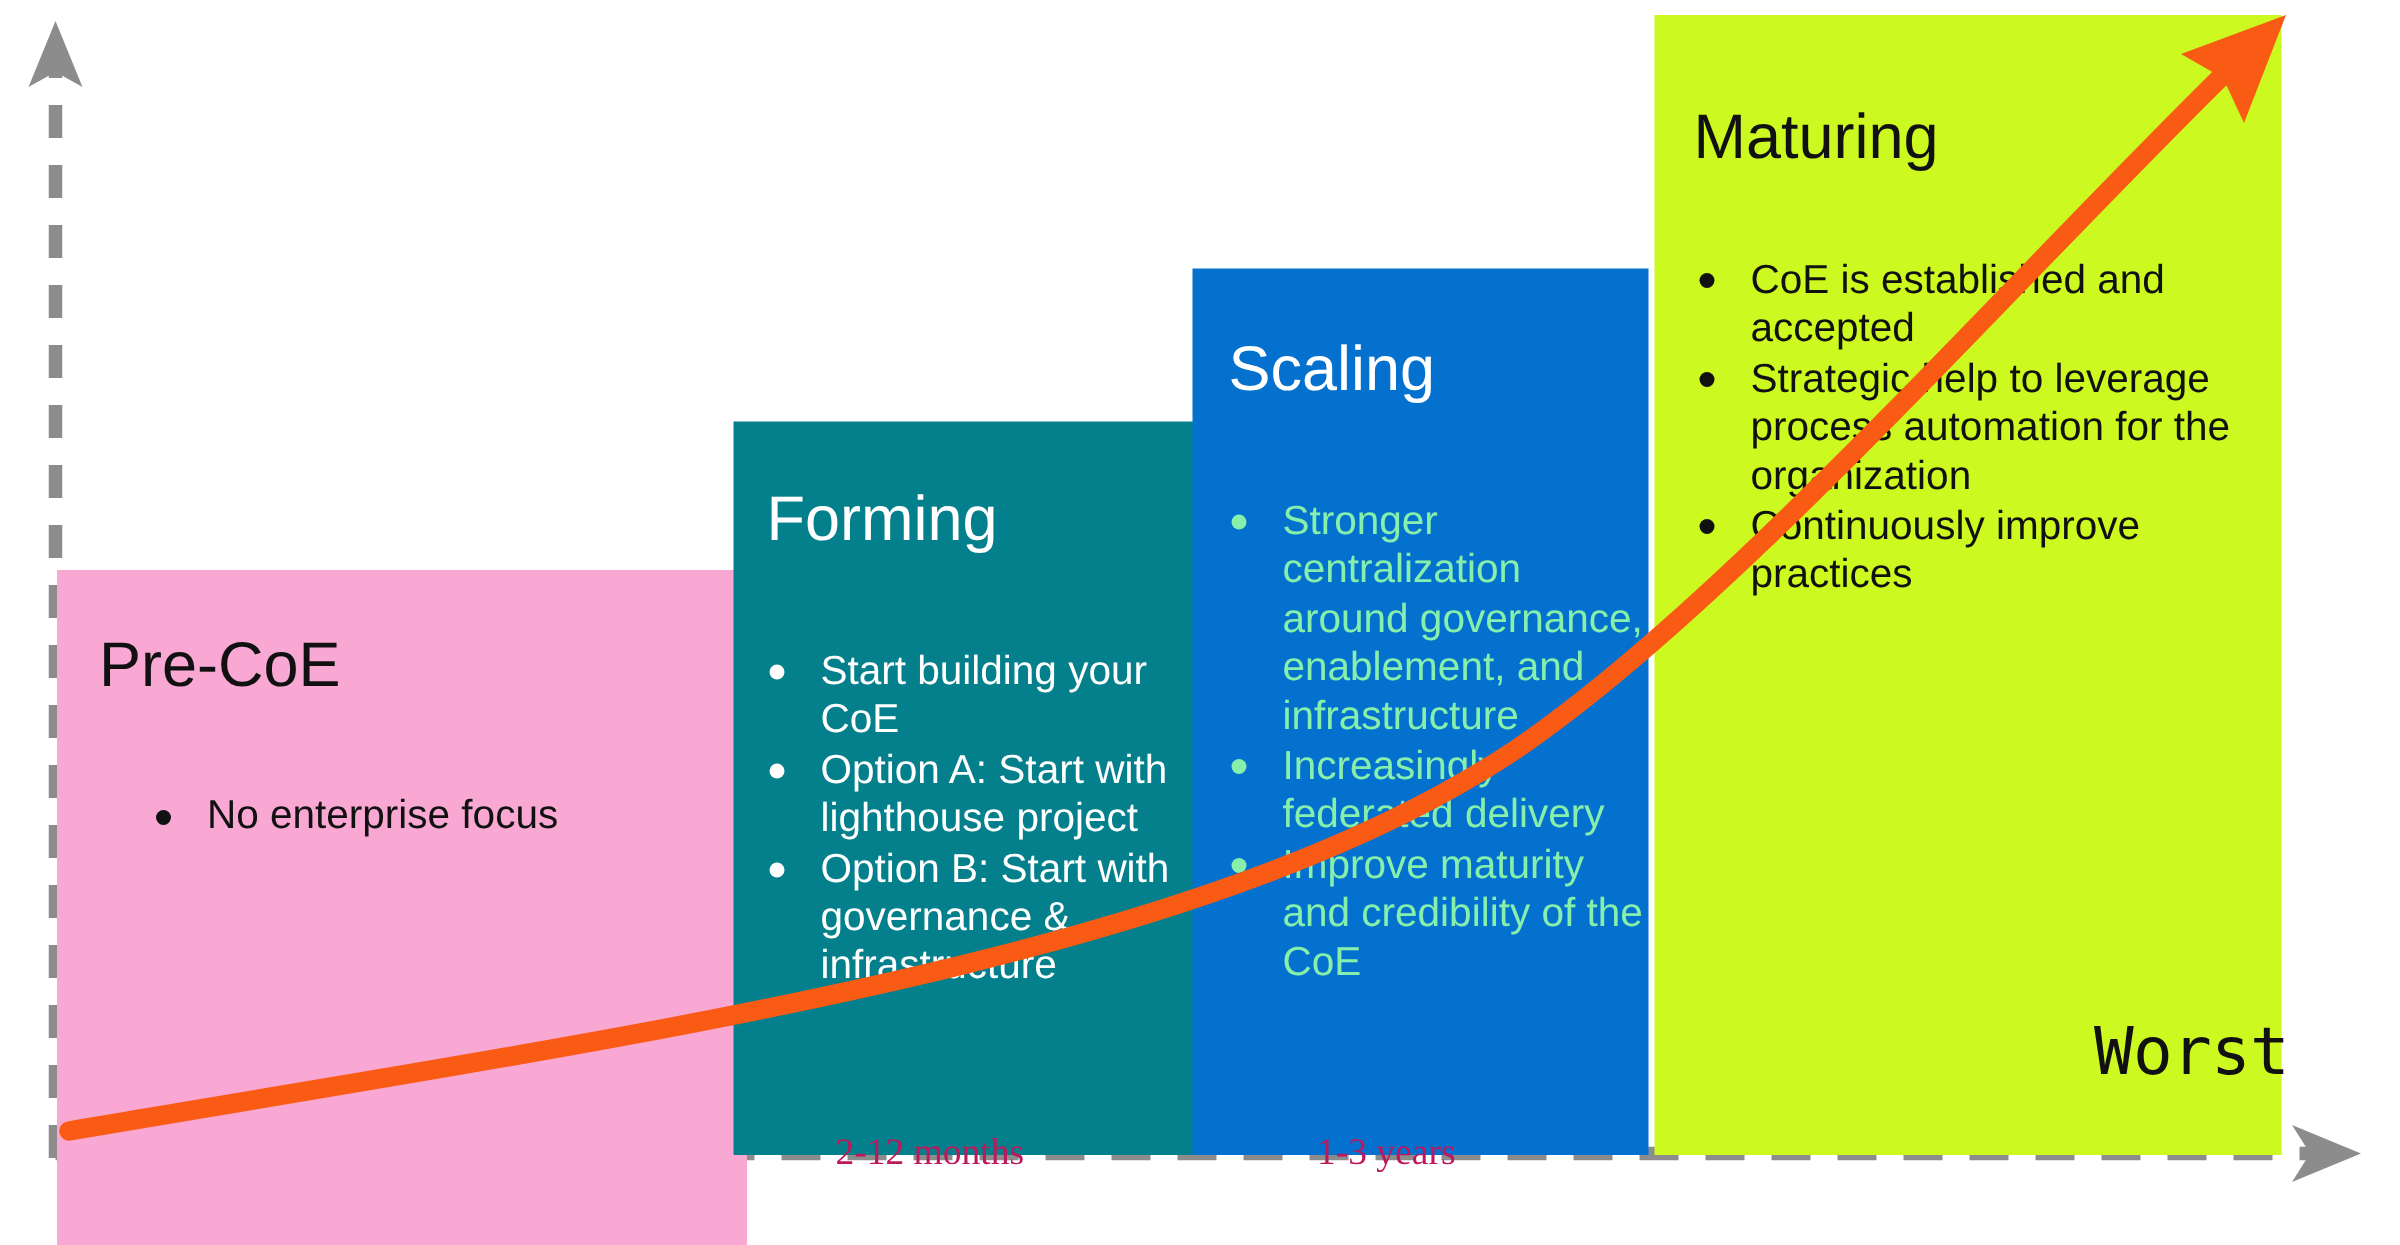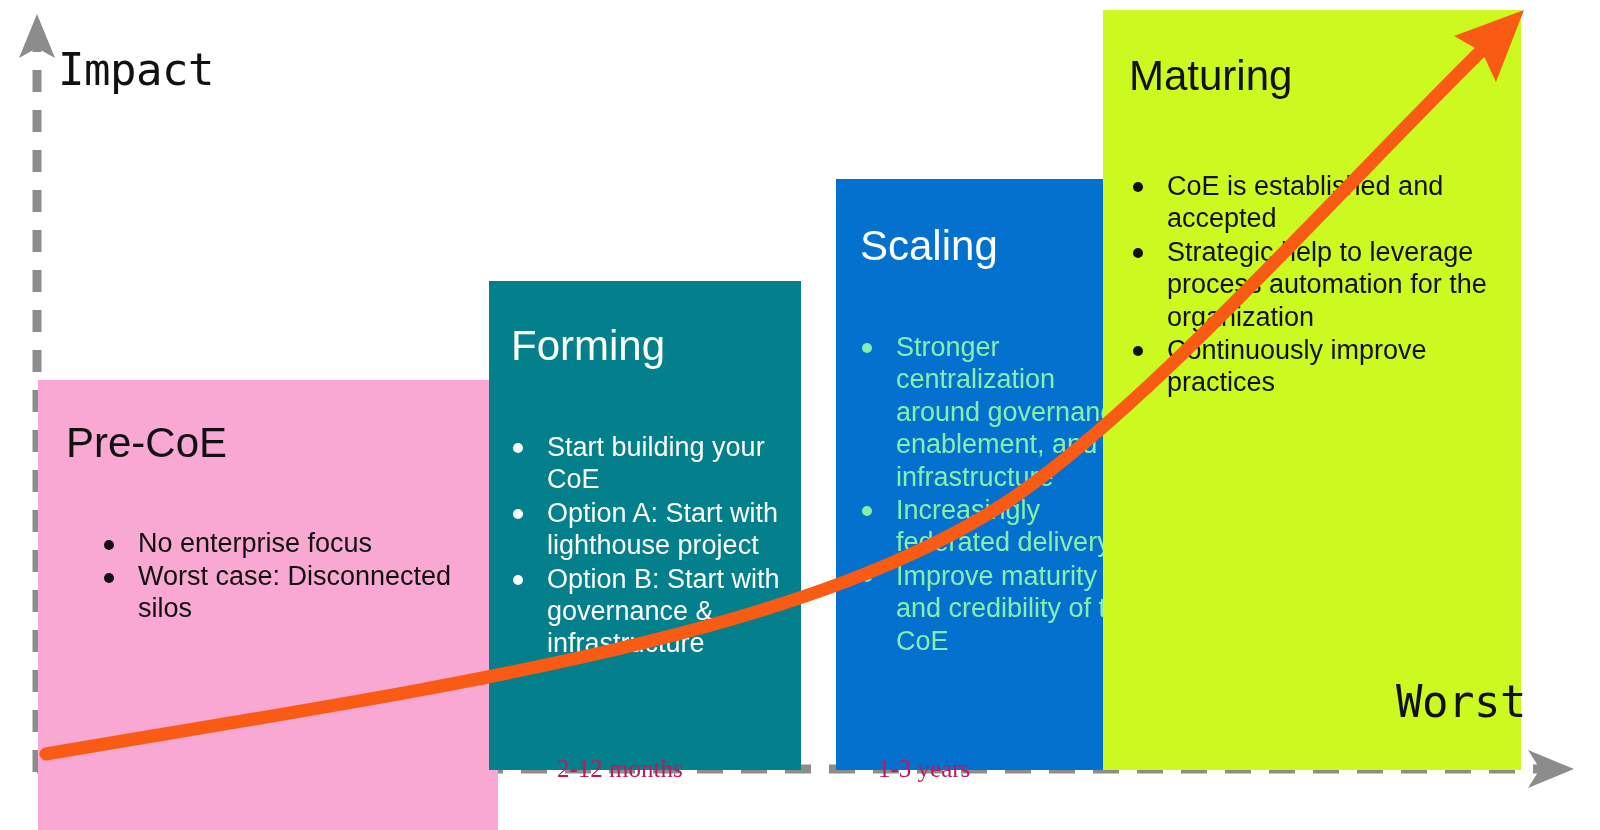--- a/index.html
+++ b/index.html
@@ -81,41 +81,40 @@
     height: 489px;
     background: #04808c;
     padding-left: 13px;
   }
   #bar-scaling {
     left: 795px;
     top: 179px;
     width: 304px;
     height: 591px;
     background: #0571ce;
-    margin-left: 41px;
   }
   #bar-maturing {
     left: 1103px;
     top: 10px;
     width: 418px;
     height: 760px;
     background: #ccf91f;
   }
 
   .stage-title {
     position: absolute;
     font-family: "Liberation Sans", sans-serif;
     font-weight: 400;
     white-space: nowrap;
     line-height: 1;
   }
   #bar-pre-coe  .stage-title { left: 28px; top: 42px;  font-size: 42px; color: #111111; }
   #bar-forming  .stage-title { left: 22px; top: 44px;  font-size: 42px; color: #ffffff; }
   #bar-scaling  .stage-title { left: 24px; top: 46px;  font-size: 42px; color: #ffffff; }
-  #bar-maturing .stage-title { left: 26px; top: 45px;  font-size: 42px; color: #111111; }
+  #bar-maturing .stage-title { left: 26px; top: 60px;  font-size: 42px; color: #111111; }
 
   .bullet-list {
     position: absolute;
     margin: 0;
     padding: 0;
     list-style: none;
   }
   .bullet-list li {
     position: relative;
     padding-left: 36px;
@@ -170,21 +169,20 @@
     <g stroke="#8c8c8c" stroke-width="9" stroke-dasharray="26 18">
       <line x1="37" y1="769" x2="1540" y2="769"></line>
     </g>
     <polygon points="1574,769 1528,788 1540,769 1528,750" fill="#8c8c8c"></polygon>
   </svg>
 
   <div class="stage-bar" id="bar-pre-coe">
     <div class="stage-title">Pre-CoE</div>
     <ul class="bullet-list">
       <li><span class="dot"></span><span>No enterprise focus</span></li>
-      <li><span class="dot"></span><span>Worst case: Disconnected silos</span></li>
     </ul>
   </div>
 
   <div class="stage-bar" id="bar-forming">
     <div class="stage-title">Forming</div>
     <ul class="bullet-list">
       <li><span class="dot"></span><span>Start building your CoE</span></li>
       <li><span class="dot"></span><span>Option A: Start with lighthouse project</span></li>
       <li><span class="dot"></span><span>Option B: Start with governance &amp; infrastructure</span></li>
     </ul>
@@ -206,18 +204,17 @@
       <li><span class="dot"></span><span>Strategic help to leverage process automation for the organization</span></li>
       <li><span class="dot"></span><span>Continuously improve practices</span></li>
     </ul>
   </div>
 
   <svg id="growth-arrow-svg" viewBox="0 0 1600 830">
     <path d="M 46 754 C 420 690, 800 640, 1010 500 C 1150 405, 1330 200, 1480 52" fill="none" stroke="#f95a14" stroke-width="13" stroke-linecap="round"></path>
     <polygon points="1524,10 1454,36 1482,52 1496,82" fill="#f95a14"></polygon>
   </svg>
 
-  <div class="axis-label" id="impact-label">Impact</div>
   <div class="axis-label" id="time-label">Worst</div>
   <div class="tick-label" id="tick-0">2-12 months</div>
   <div class="tick-label" id="tick-1">1-3 years</div>
 
 </div>
 
 </body></html>

